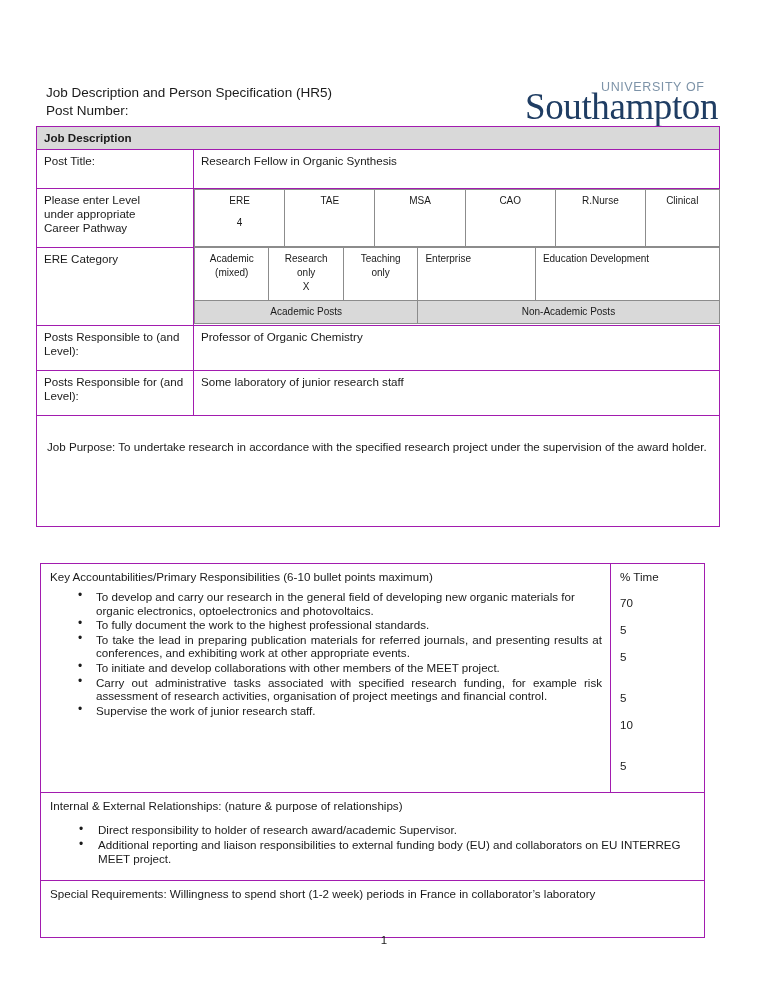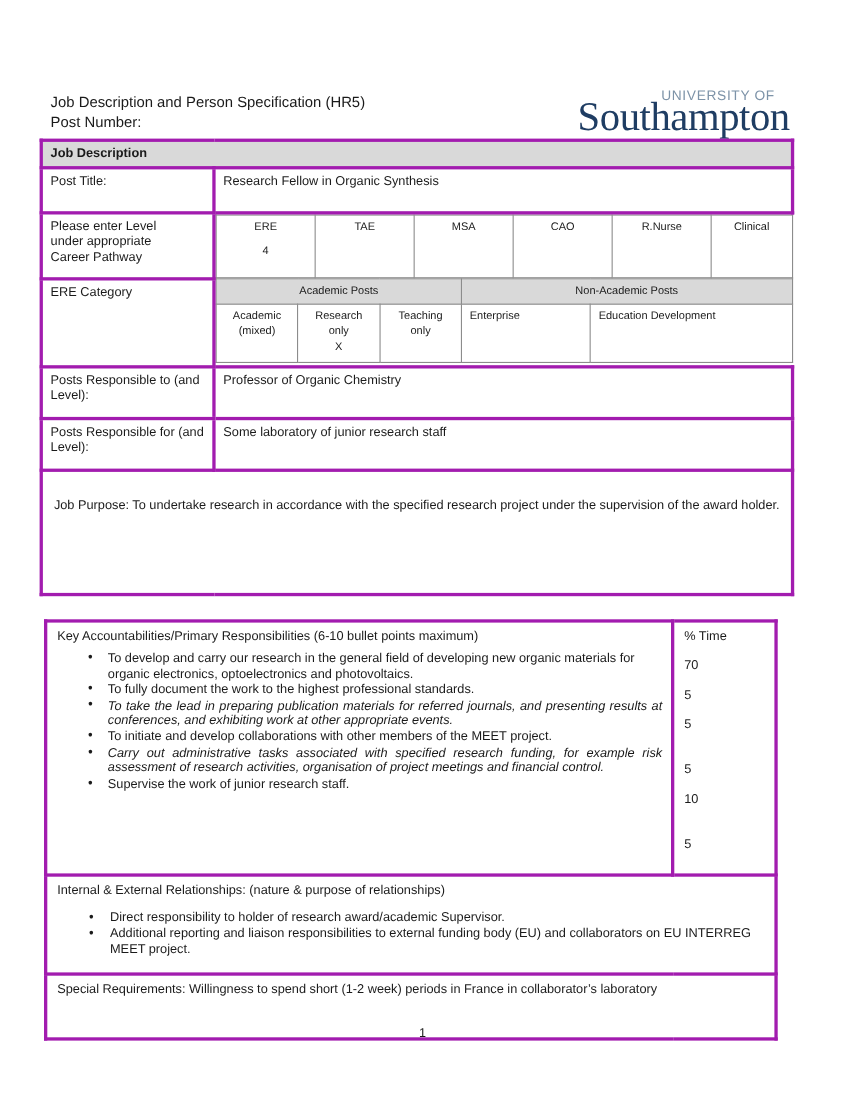--- a/index.html
+++ b/index.html
@@ -62,21 +62,21 @@
 
   
   table.doc {
     border-collapse: collapse;
     table-layout: fixed;
     position: absolute;
     font-size: 11.6px;
     color: #1a1a1a;
   }
   table.doc td {
-    border: 3px solid #a21caf;
+    border: 1px solid #a21caf;
     padding: 5px 7px;
     vertical-align: top;
     line-height: 14px;
   }
   .gray { background: #d9d9d9; }
   .bold { font-weight: bold; }
   .ctr { text-align: center; }
   .vmid { vertical-align: middle; }
 
   
@@ -123,21 +123,21 @@
     line-height: 13.6px;
     padding-left: 0;
   }
   ul.bullets li::before {
     content: "\2022";
     position: absolute;
     left: -18px;
     top: -1px;
     font-size: 12px;
   }
-  li.just { text-align: justify; font-style: italic; }
+  li.just { text-align: justify; }
 
   ul.bullets2 {
     margin: 10px 0 2px 0;
     padding-left: 48px;
     list-style: none;
   }
   ul.bullets2 li {
     position: relative;
     line-height: 14px;
     margin-bottom: 1px;
@@ -248,24 +248,20 @@
           <table class="inner">
             <colgroup>
               <col style="width:14.2%">
                 <col style="width:14.2%">
                 <col style="width:14.2%">
               <col style="width:22.4%">
                 <col style="width:35%">
             </colgroup>
             <tbody>
               <tr>
-                <td class="gray ctr" colspan="3">Academic Posts</td>
-                <td class="gray ctr" colspan="2">Non-Academic Posts</td>
-              </tr>
-              <tr>
                 <td class="ctr" style="height:44px">
                   <div>Academic</div>
                   <div>(mixed)</div>
                   <div></div>
                 </td>
                 <td class="ctr">
                   <div>Research</div>
                   <div>only</div>
                   <div>X</div>
                 </td>
@@ -275,20 +271,24 @@
                   <div></div>
                 </td>
                 <td>
                   <div>Enterprise</div>
                   <div></div>
                 </td>
                 <td>
                   <div>Education Development</div>
                   <div></div>
                 </td>
+              </tr>
+              <tr>
+                <td class="gray ctr" colspan="3">Academic Posts</td>
+                <td class="gray ctr" colspan="2">Non-Academic Posts</td>
               </tr>
             </tbody>
           </table>
         </td>
       </tr>
 
       <tr>
         <td class="vmid" style="height:36px;border-right:none" colspan="1">Posts Responsible to (and Level):</td>
         <td class="vmid">Professor of Organic Chemistry</td>
       </tr>

